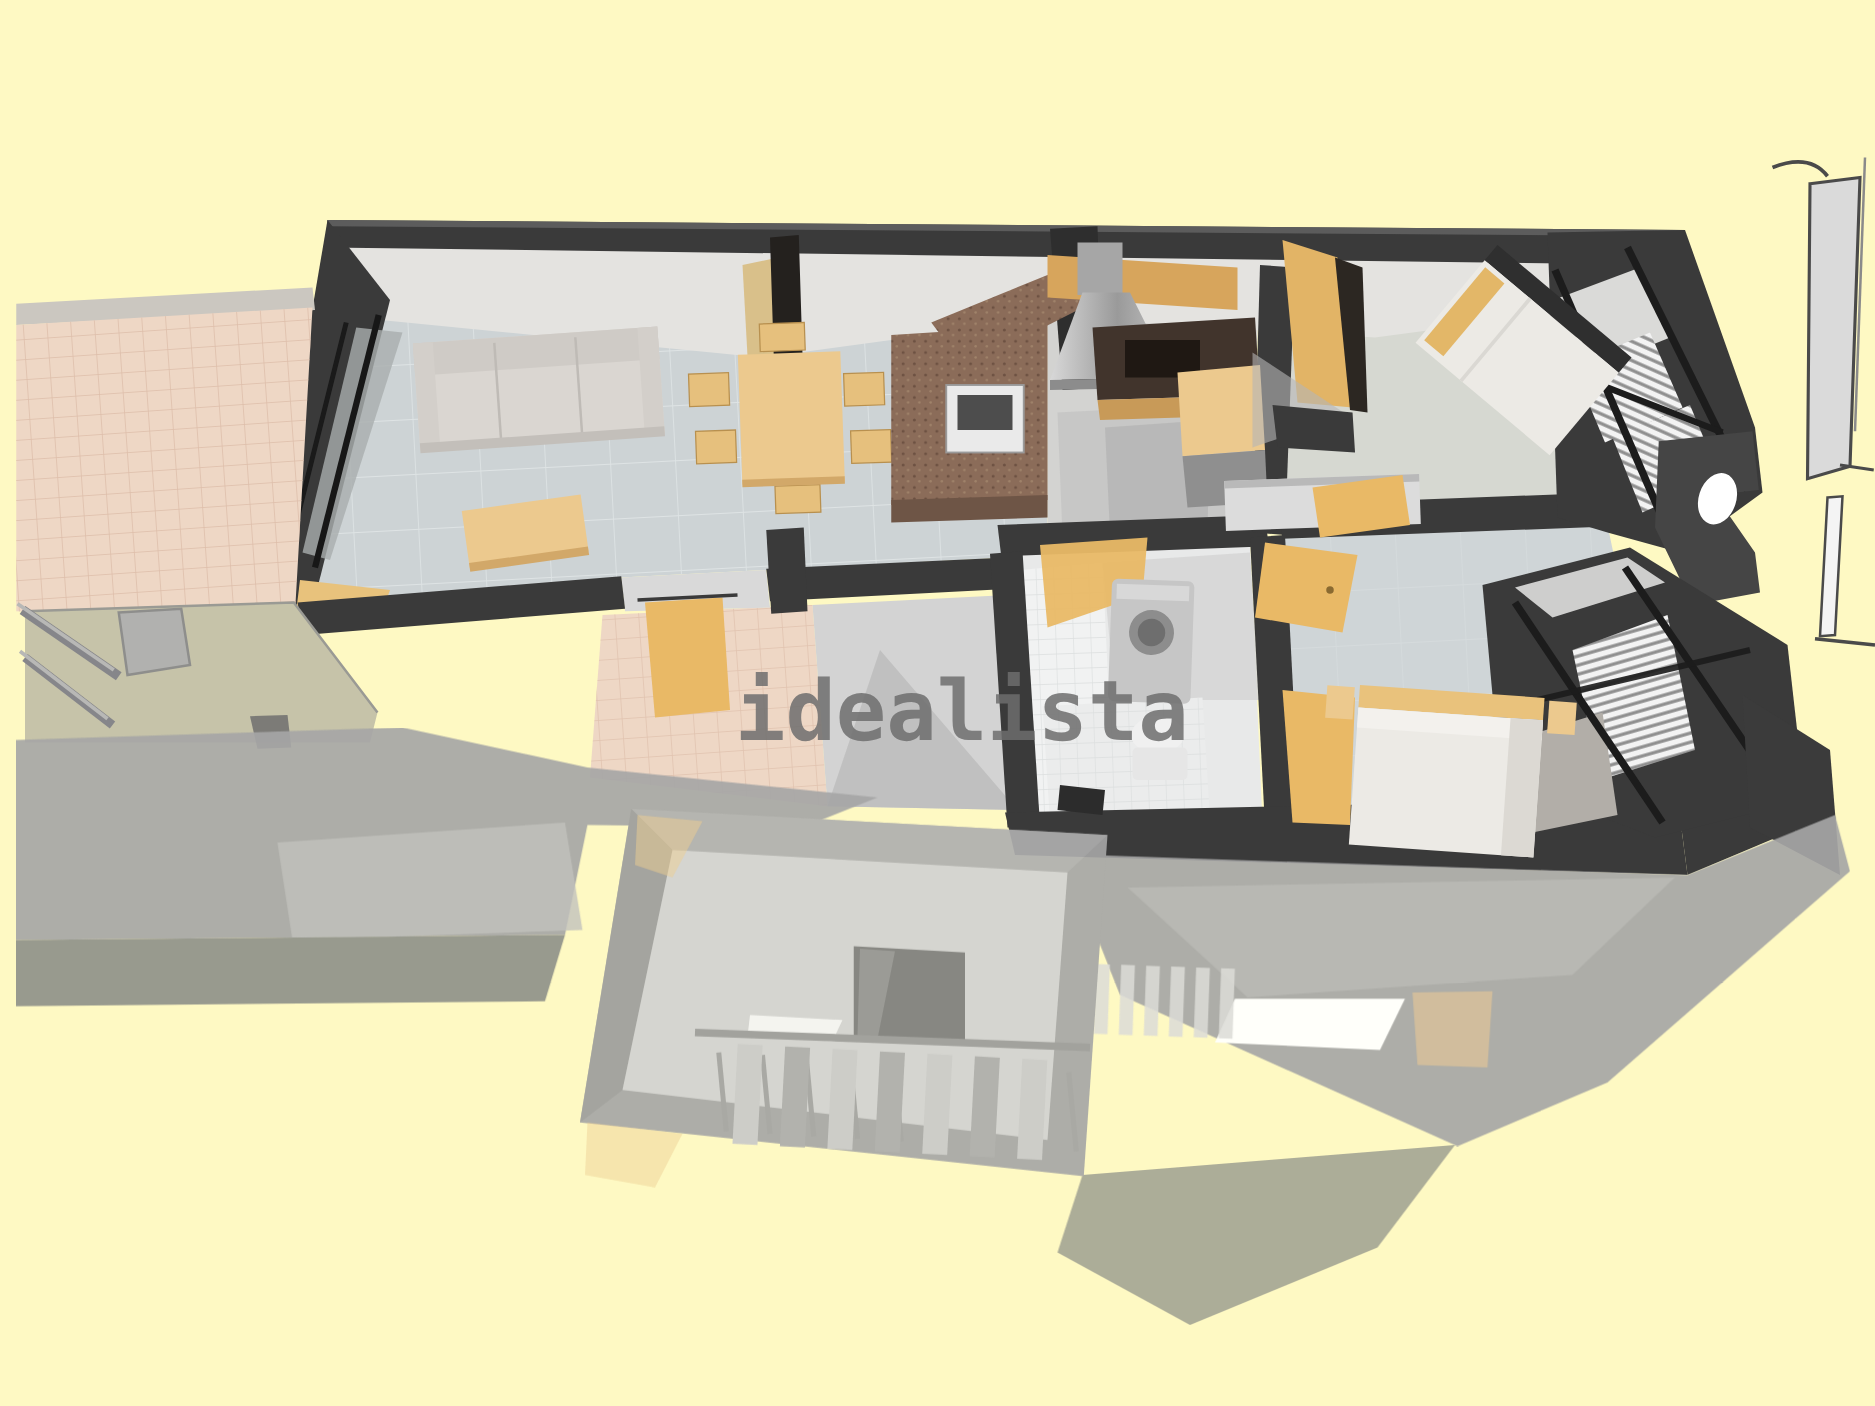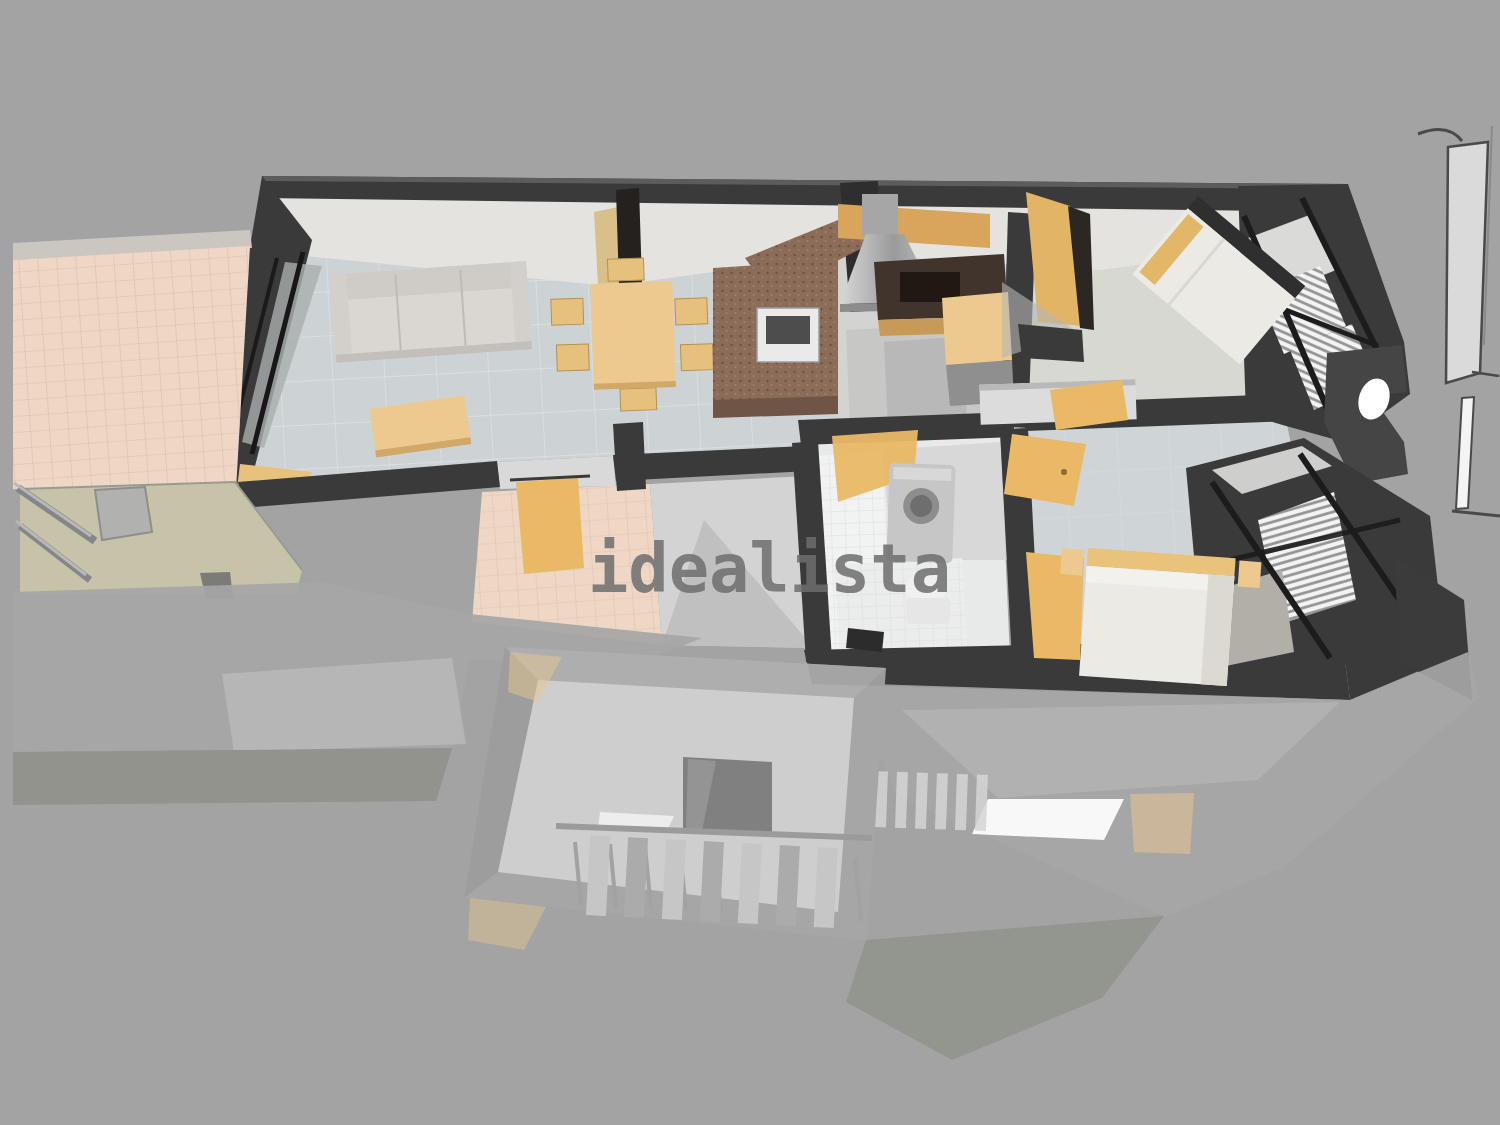--- a/index.html
+++ b/index.html
@@ -1,16 +1,16 @@
 <!DOCTYPE html>
 <html style="--wall: #3a3a3a; --wallFace: #e4e3e0; --floorLiving: #cdd3d5; --floorKitchen: #d3d3d1; --floorBed1: #d6d8d1; --floorBed2: #cfd5d7; --tileLine: #e0e5e6; --terraceTile: #eed7c5; --terraceGrid: #ddbda9; --terraceCurb: #cbc7c0; --khaki: #c6c3a9; --tan: #ecc98e; --tanDark: #d2a869; --door: #e9b966; --sofa: #dad6d1; --brown: #8b6c59; --brownDark: #6d5142; --counterDark: #41342c; --whiteTile: #f1f2f2; --tileGrid: #dbdede; --bedWhite: #eceae5; --headboard: #2f2f2f; --slatFill: #f3f3f3; --slatLine: #8f8f8f; --ghost: #a6a6a6; --ghostLight: #bdbdbd; --ghostDark: #8f918a; --ghostFloor: #d2d2d2; --beige: #cdb89a; --sketchFill: #dadada; --sketchLine: #4a4a4a; --watermark: #6e6e6e;"><head>
 <meta charset="utf-8">
 <style>
   html,body{margin:0;padding:0;background:#fff;}
-  .stage{position:relative;width:1500px;height:1125px;background:#a3a3a3;overflow:hidden;
+  .stage{position:relative;width:1500px;height:1125px;background:#fef9c3;overflow:hidden;
          font-family:"DejaVu Sans",sans-serif;}
   svg{display:block}
   .wall{fill:var(--wall)}
   .wallFace{fill:var(--wallFace)}
   .fLiv{fill:var(--floorLiving)}
   .fKit{fill:var(--floorKitchen)}
   .fB1{fill:var(--floorBed1)}
   .fB2{fill:var(--floorBed2)}
   .tan{fill:var(--tan)}
   .door{fill:var(--door)}

